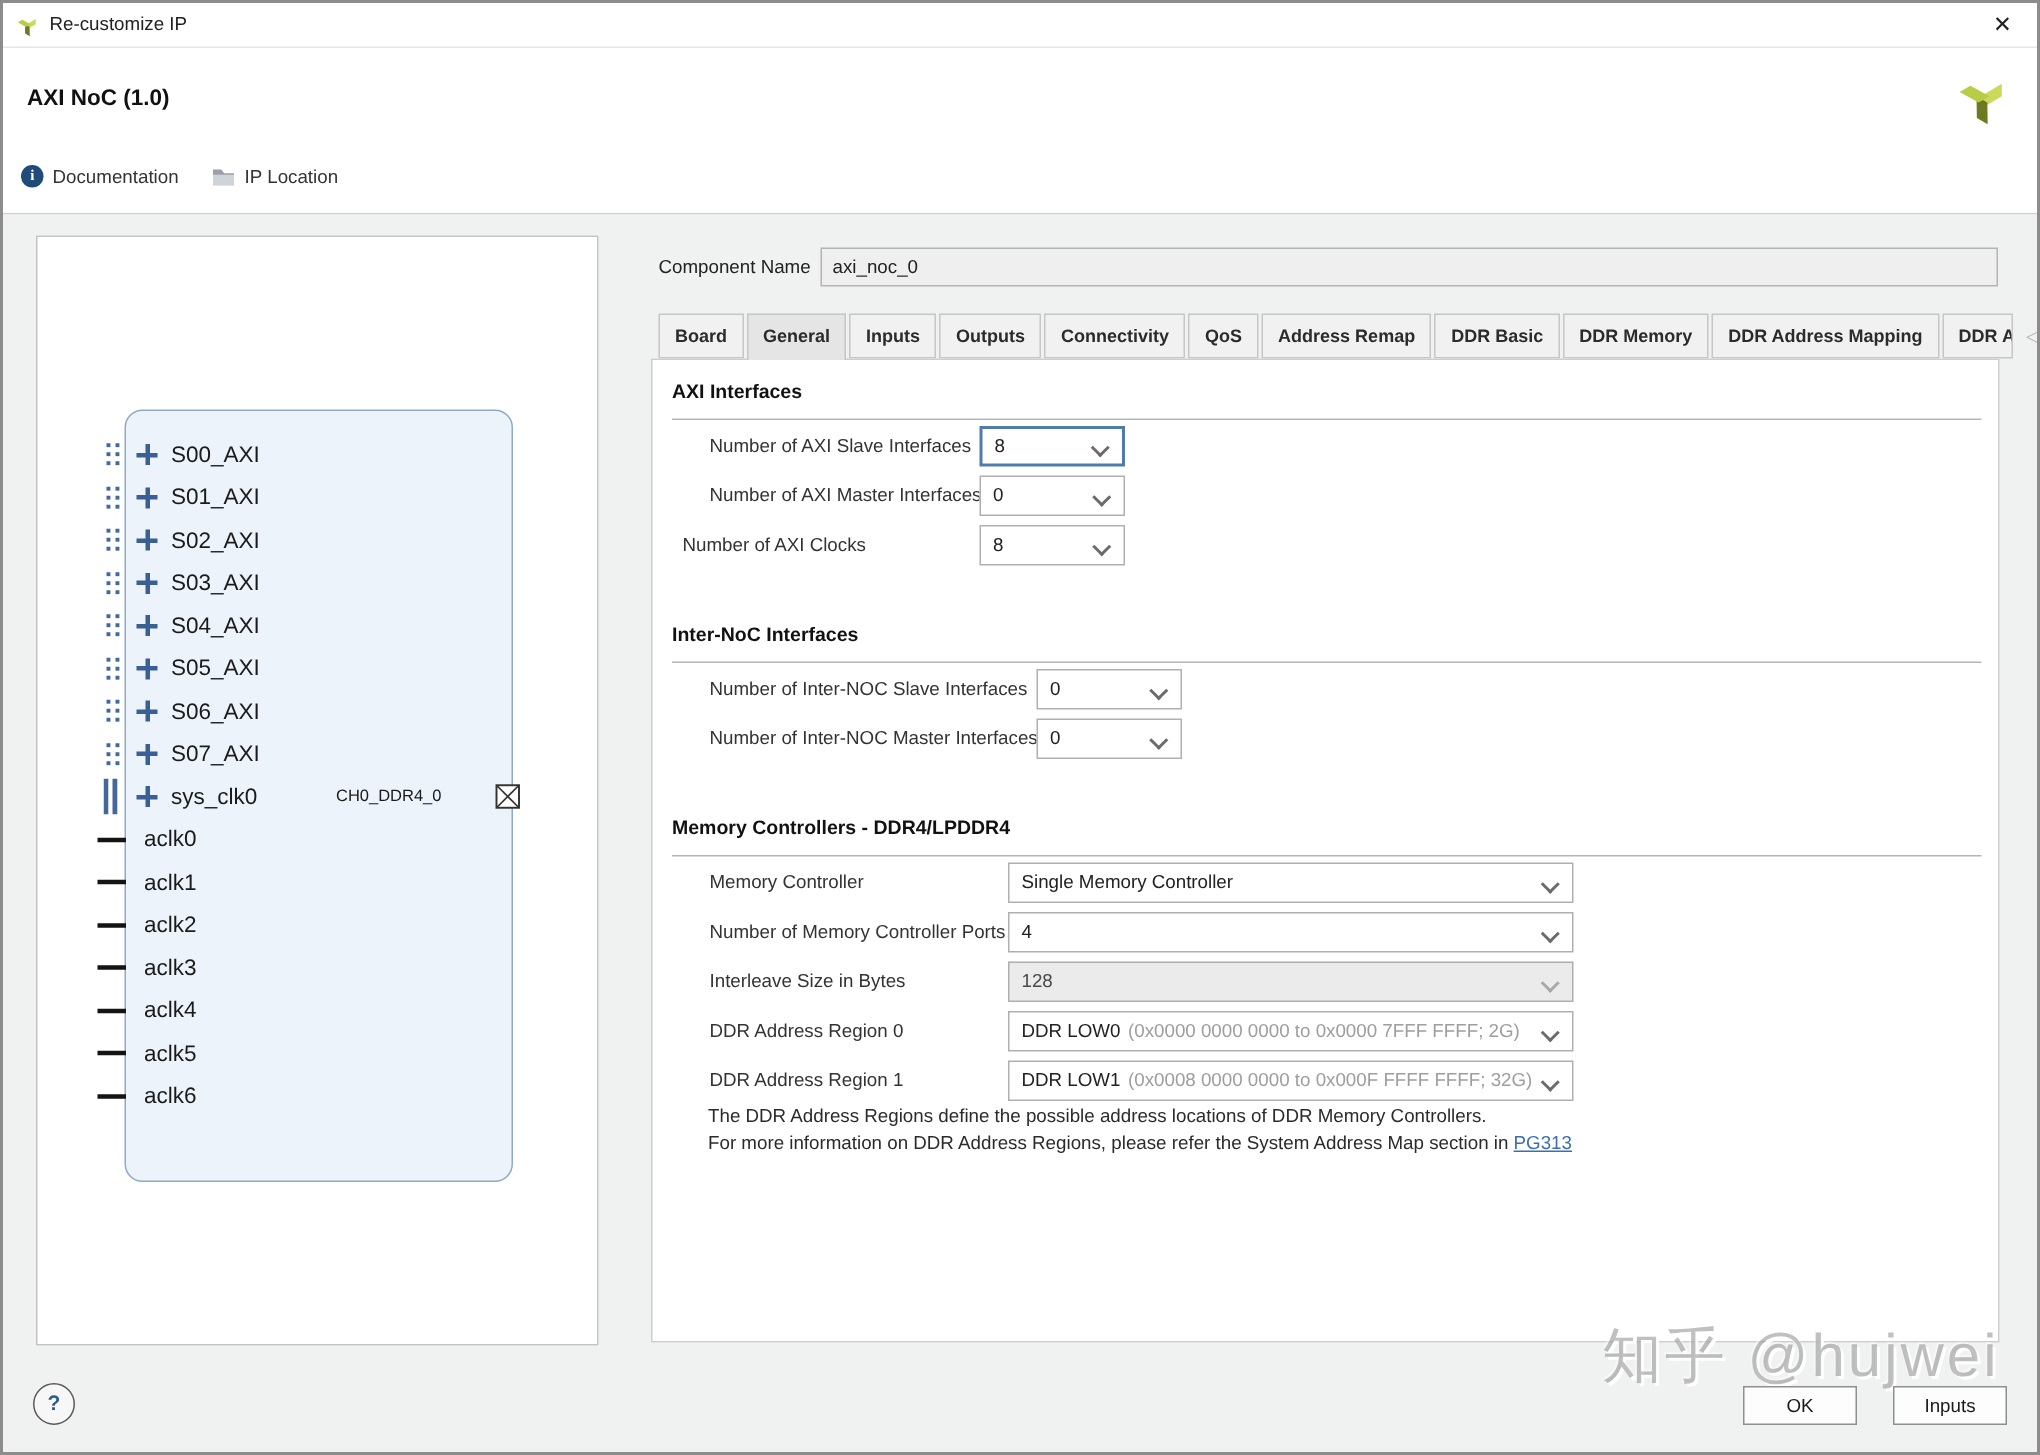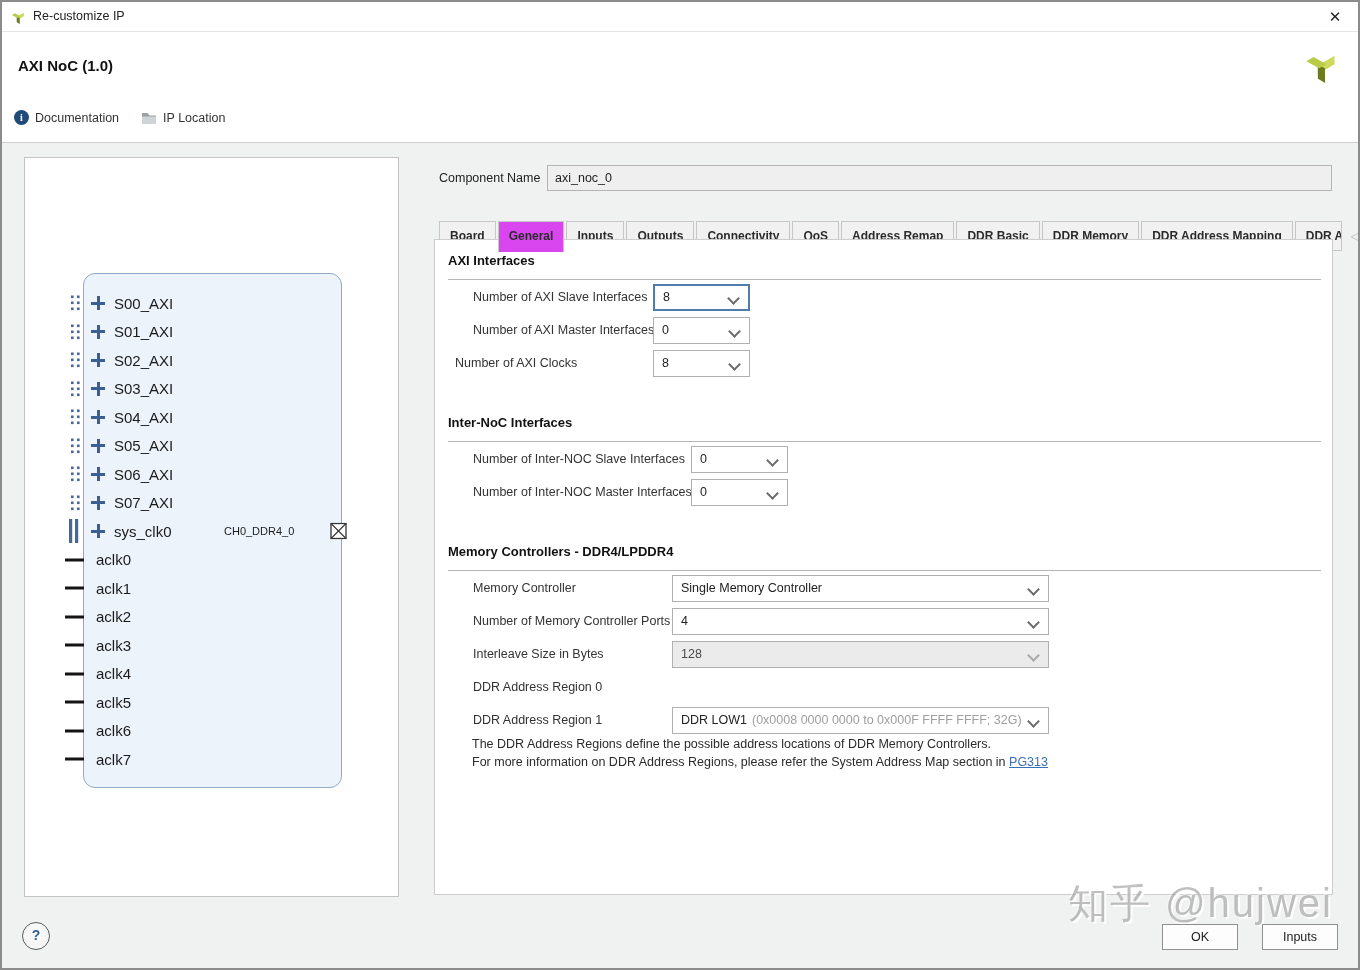--- a/index.html
+++ b/index.html
@@ -42,26 +42,26 @@
   .ddr-ch-label{position:absolute;left:140px;font-size:11px;color:#1b1b1b;white-space:nowrap;}
   .xbox{position:absolute;left:246px;top:50%;transform:translateY(-50%);width:17px;height:17px;}
 
   
   .comp-label{position:absolute;left:437px;top:163px;height:26px;line-height:26px;font-size:12.5px;color:#222;}
   .comp-input{position:absolute;left:545px;top:163px;width:785px;height:26px;box-sizing:border-box;
               background:#efefef;border:1px solid #b4b4b4;font-size:12.5px;color:#222;padding:0 7px;
               font-family:"Liberation Sans",sans-serif;}
 
   
-  .tabbar{position:absolute;left:437px;top:207px;width:900px;height:31px;display:flex;align-items:flex-start;margin-top:12px;}
+  .tabbar{position:absolute;left:437px;top:207px;width:900px;height:31px;display:flex;align-items:flex-start;}
   .tabs-scroll{display:flex;align-items:flex-start;}
   .tab{box-sizing:border-box;height:30px;line-height:28px;padding:0 10px;margin-right:2px;
        background:#f1f1f1;border:1px solid #c6c6c6;font-size:12px;font-weight:bold;color:#2b2b2b;
        white-space:nowrap;cursor:pointer;}
-  .tab.active{background:#d946ef;border-bottom:none;height:31px;z-index:3;position:relative;}
+  .tab.active{background:#e5e5e5;border-bottom:none;height:31px;z-index:3;position:relative;}
   .tab.clipped{width:47px;overflow:hidden;padding-right:0;}
   .tab-controls{display:flex;align-items:center;height:30px;gap:3px;padding-left:4px;}
   .tab-ctl{font-size:12px;width:15px;text-align:center;cursor:pointer;}
   .tab-ctl.dim{color:#b2b2b2;}
 
   
   .content{position:absolute;left:432px;top:237px;width:899px;height:656px;box-sizing:border-box;
            background:#fff;border:1px solid #cdcdcd;z-index:1;}
   .sec-title{position:absolute;left:13px;font-size:13px;font-weight:bold;color:#111;white-space:nowrap;}
   .sec-rule{position:absolute;left:13px;width:873px;border-top:1px solid #b5b5b5;}
@@ -269,24 +269,20 @@
           <span class="plabel aclk">aclk4</span>
         </div>
         <div class="prow" style="top: 416.5px;">
           <span class="aclk-stub"></span>
           <span class="plabel aclk">aclk5</span>
         </div>
         <div class="prow" style="top: 445px;">
           <span class="aclk-stub"></span>
           <span class="plabel aclk">aclk6</span>
         </div>
-        <div class="prow" style="top: 473.5px;">
-          <span class="aclk-stub"></span>
-          <span class="plabel aclk">aclk7</span>
-        </div>
       </div>
   </div>
 
   <span class="comp-label">Component Name</span>
   <input class="comp-input" value="axi_noc_0" style="">
 
   <div class="tabbar">
     <div class="tabs-scroll">
         <div class="tab">Board</div>
         <div class="tab active">General</div>
@@ -370,20 +366,24 @@
     </div>
     <div class="fld" style="top:401px">
       <span class="flbl" style="left:38px">Interleave Size in Bytes</span>
       <div class="dd dis" style="left:237px;width:377px">
         <span>128</span>
         <i class="chev"></i>
       </div>
     </div>
     <div class="fld" style="top:434px">
       <span class="flbl" style="left:38px">DDR Address Region 0</span>
+      <div class="dd" style="left:237px;width:377px">
+        <span>DDR LOW0</span><span class="dd-det">(0x0000 0000 0000 to 0x0000 7FFF FFFF; 2G)</span>
+        <i class="chev"></i>
+      </div>
     </div>
     <div class="fld" style="top:467px">
       <span class="flbl" style="left:38px">DDR Address Region 1</span>
       <div class="dd" style="left:237px;width:377px">
         <span>DDR LOW1</span><span class="dd-det">(0x0008 0000 0000 to 0x000F FFFF FFFF; 32G)</span>
         <i class="chev"></i>
       </div>
     </div>
 
     <div class="note-line" style="top:497px">The DDR Address Regions define the possible address locations of DDR Memory Controllers.</div>

